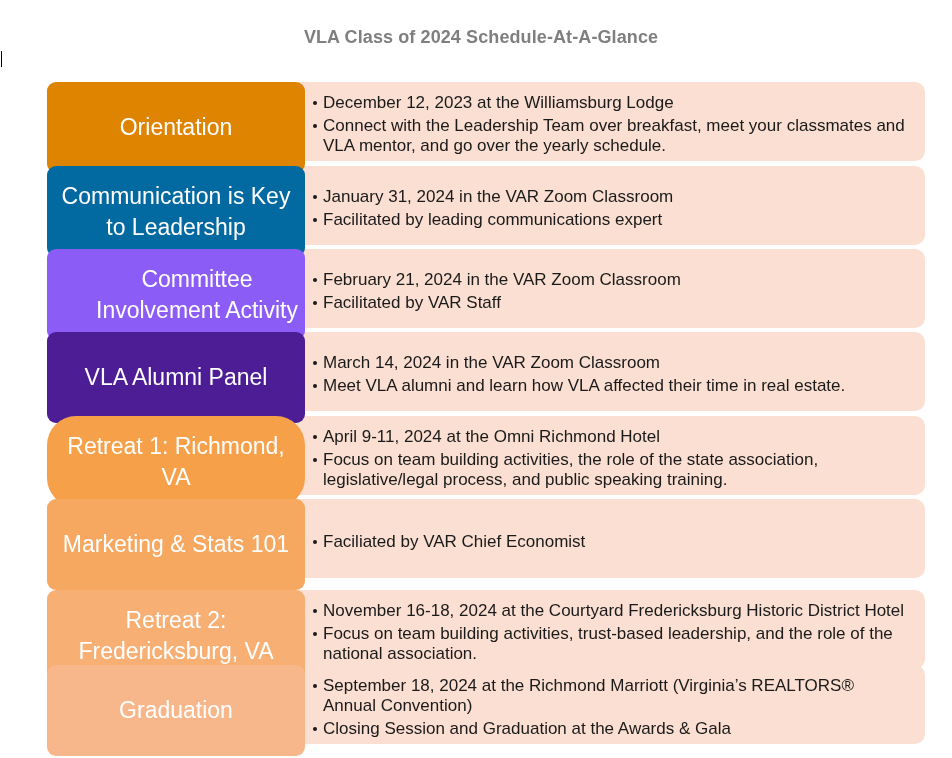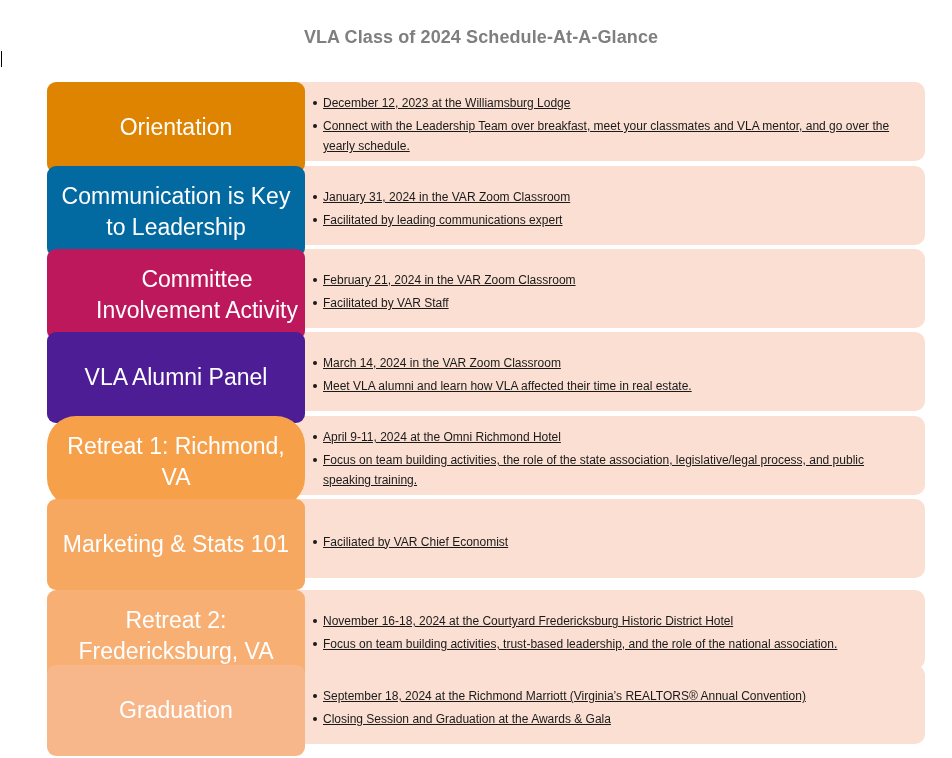--- a/index.html
+++ b/index.html
@@ -79,25 +79,24 @@
       z-index: 1;
     }
     .detail-box ul {
       list-style: none;
       margin: 0;
       padding: 0;
     }
     .detail-box li {
       position: relative;
       padding-left: 10px;
-      font-size: 12px;
+      font-size: 17px;
       line-height: 20px;
       color: #1a1a1a;
       margin-bottom: 3px;
-      text-decoration: underline;
     }
     .detail-box li::before {
       content: "";
       position: absolute;
       left: 0;
       top: 8px;
       width: 4px;
       height: 4px;
       border-radius: 50%;
       background: #1a1a1a;
@@ -126,21 +125,21 @@
     <div class="label-box" style="background:#0369a1;">Communication is Key to Leadership</div>
     <div class="detail-box">
       <ul>
         <li>January 31, 2024 in the VAR Zoom Classroom</li>
         <li>Facilitated by leading communications expert</li>
       </ul>
     </div>
   </div>
 
   <div class="row" style="top:167px;">
-    <div class="label-box" style="background:#be185d;padding-left:48px;">Committee Involvement Activity</div>
+    <div class="label-box" style="background:#8b5cf6;padding-left:48px;">Committee Involvement Activity</div>
     <div class="detail-box">
       <ul>
         <li>February 21, 2024 in the VAR Zoom Classroom</li>
         <li>Facilitated by VAR Staff</li>
       </ul>
     </div>
   </div>
 
   <div class="row" style="top:250px;">
     <div class="label-box" style="background:#4c1d95;">VLA Alumni Panel</div>

